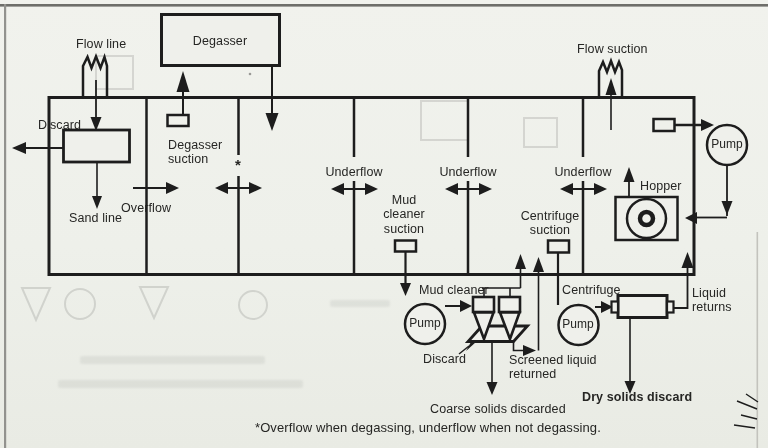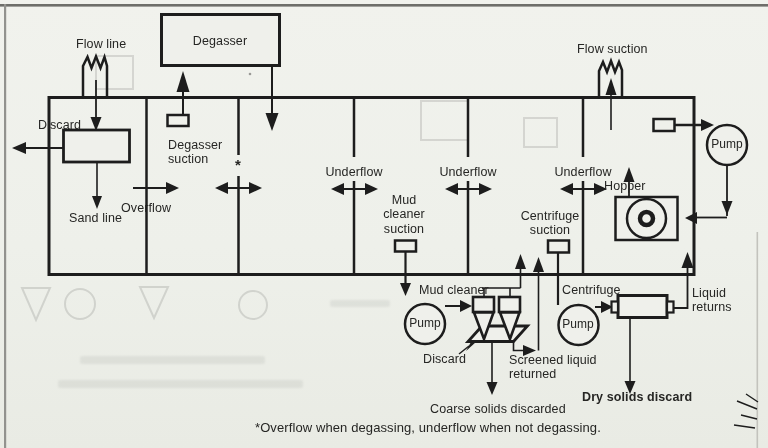--- a/index.html
+++ b/index.html
@@ -230,21 +230,21 @@
   <div class="lbl" style="left:69px;top:211px;">Sand line</div>
   <div class="lbl" style="left:121px;top:201px;">Overflow</div>
   <div class="lbl wrap" style="left:168px;top:138px;width:56px;">Degasser suction</div>
   <div class="lbl star ctr" style="left:230px;top:156px;width:16px;">*</div>
   <div class="lbl ctr" style="left:322px;top:165px;width:64px;">Underflow</div>
   <div class="lbl ctr" style="left:436px;top:165px;width:64px;">Underflow</div>
   <div class="lbl ctr" style="left:551px;top:165px;width:64px;">Underflow</div>
   <div class="lbl wrap ctr" style="left:380px;top:193px;width:48px;text-align:center;">Mud cleaner suction</div>
   <div class="lbl" style="left:577px;top:42px;">Flow suction</div>
   <div class="lbl ctr pump-lbl" style="left:703px;top:138px;width:48px;">Pump</div>
-  <div class="lbl" style="left:604px;top:179px;">Hopper</div>
+  <div class="lbl" style="left:640px;top:179px;">Hopper</div>
   <div class="lbl wrap ctr" style="left:519px;top:209px;width:62px;">Centrifuge suction</div>
   <div class="lbl" style="left:419px;top:283px;">Mud cleaner</div>
   <div class="lbl ctr pump-lbl" style="left:401px;top:317px;width:48px;">Pump</div>
   <div class="lbl" style="left:562px;top:283px;">Centrifuge</div>
   <div class="lbl ctr pump-lbl" style="left:554px;top:318px;width:48px;">Pump</div>
   <div class="lbl wrap" style="left:692px;top:286px;width:50px;">Liquid returns</div>
   <div class="lbl" style="left:423px;top:352px;">Discard</div>
   <div class="lbl wrap" style="left:509px;top:353px;width:94px;">Screened liquid returned</div>
   <div class="lbl" style="left:430px;top:402px;">Coarse solids discarded</div>
   <div class="lbl" style="left:582px;top:390px;font-weight:bold;">Dry solids discard</div>

